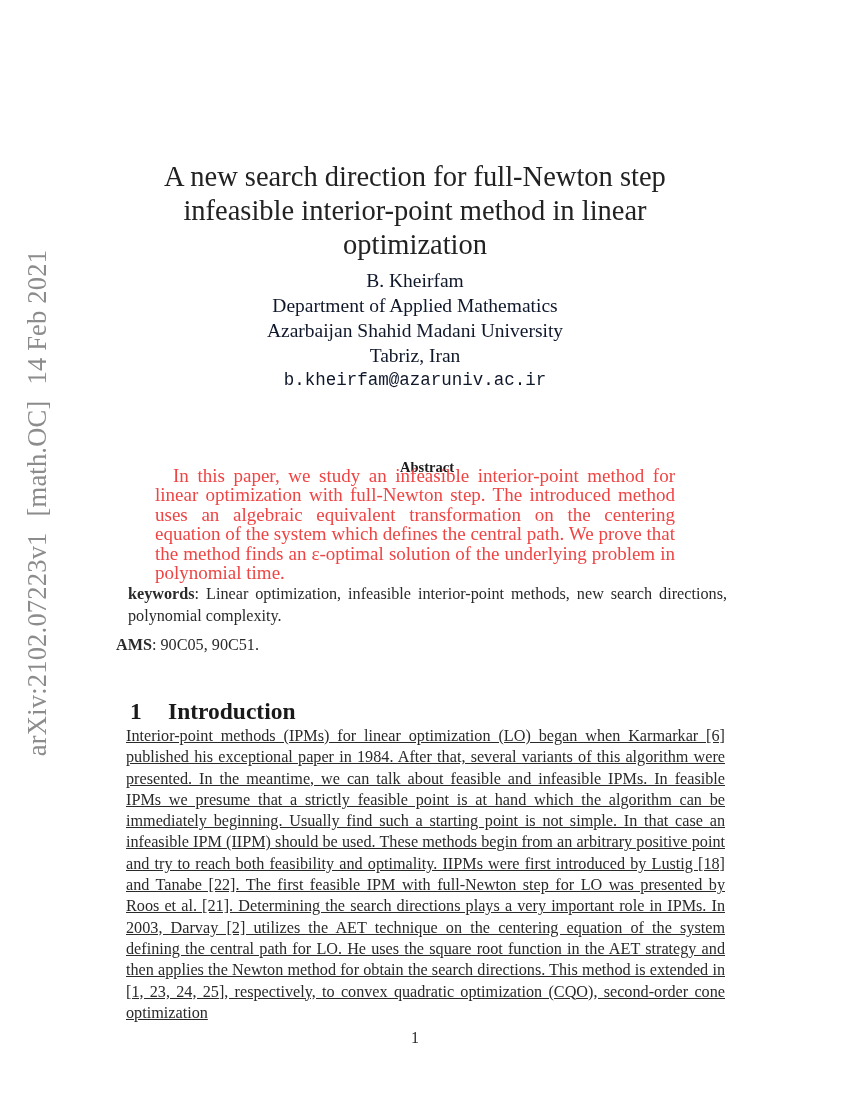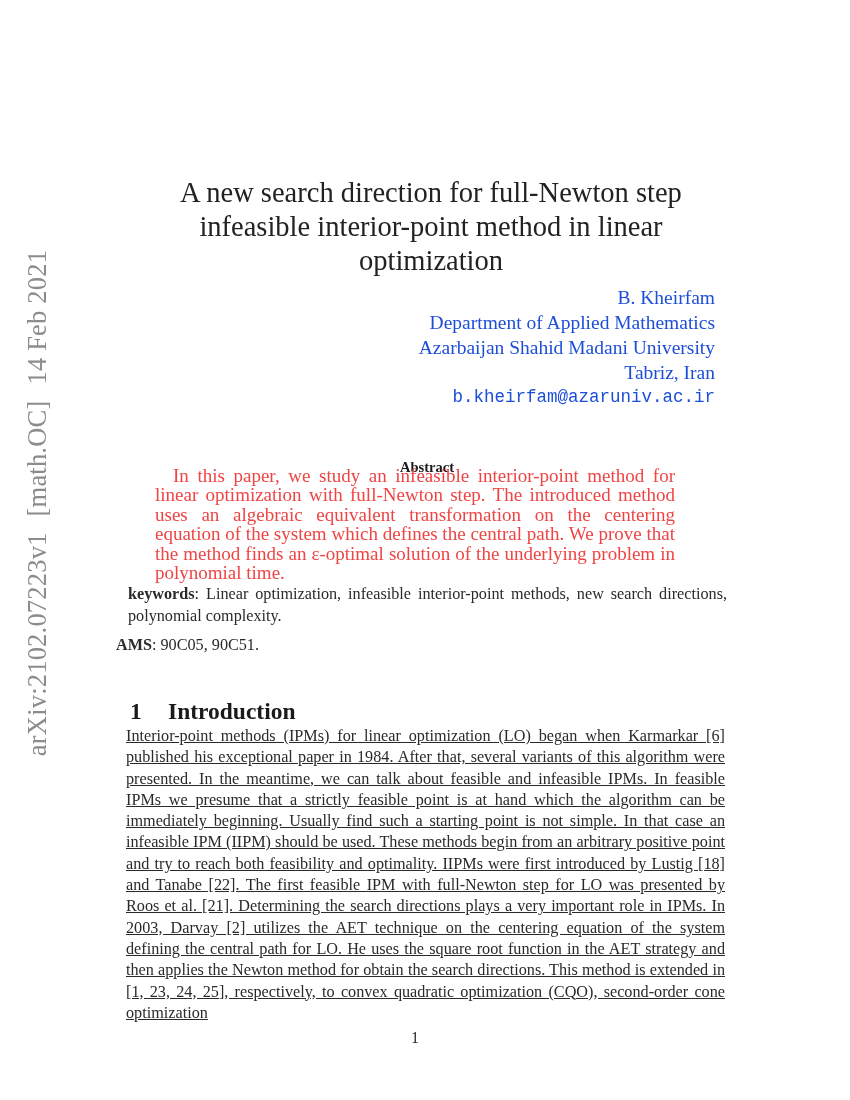--- a/index.html
+++ b/index.html
@@ -31,32 +31,32 @@
 
     .title {
       position: absolute;
       left: 115px;
       width: 600px;
       top: 160px;
       text-align: center;
       font-size: 28.5px;
       line-height: 34px;
       font-weight: normal;
-      margin: 16px;
+      margin: 0;
       color: #222;
     }
     .author-block {
       position: absolute;
       left: 115px;
       width: 600px;
-      top: 285px;
-      text-align: right;
+      top: 268px;
+      text-align: center;
       font-size: 19.5px;
       line-height: 25px;
-      color: #1d4ed8;
+      color: #0f172a;
     }
     .author-block .email {
       font-family: Liberation Mono, monospace;
       font-size: 17.5px;
     }
     .abstract-heading {
       position: absolute;
       left: 115px;
       width: 600px;
       top: 445px;

